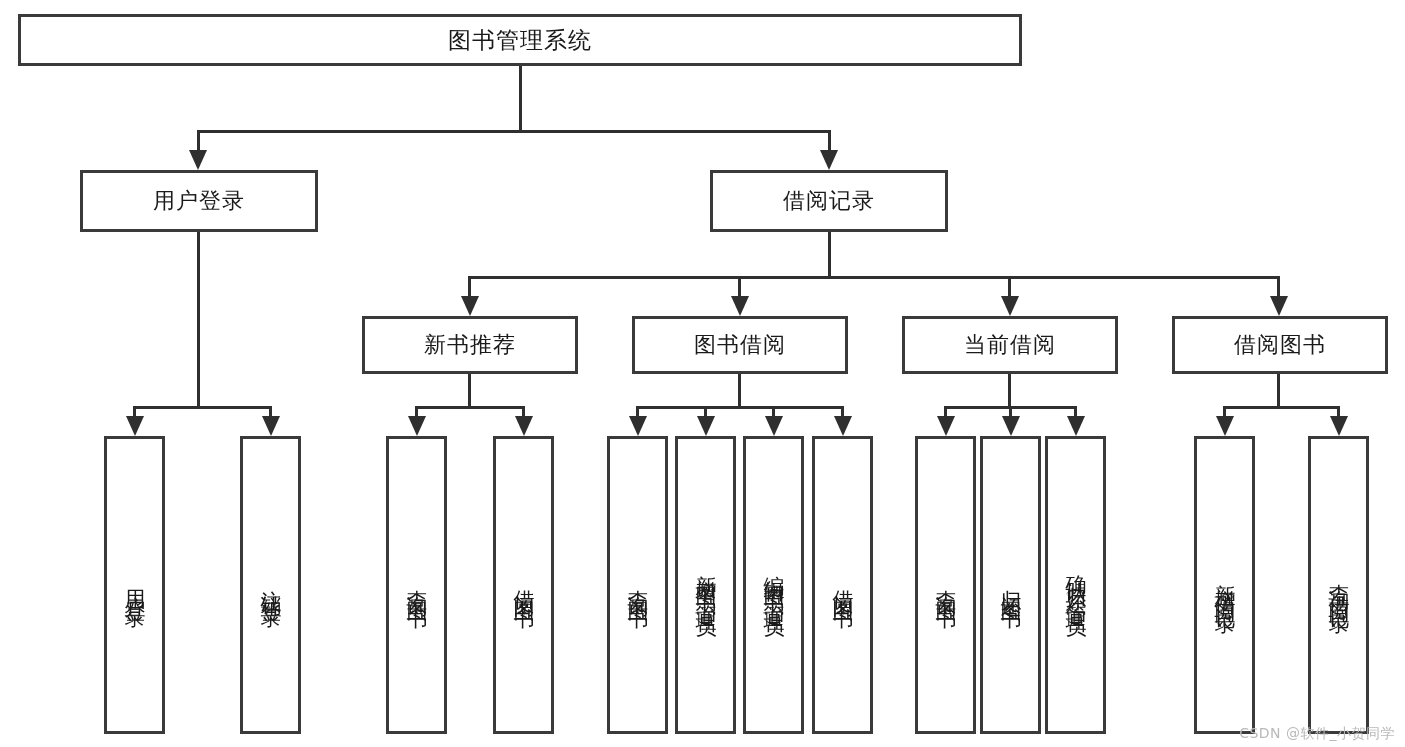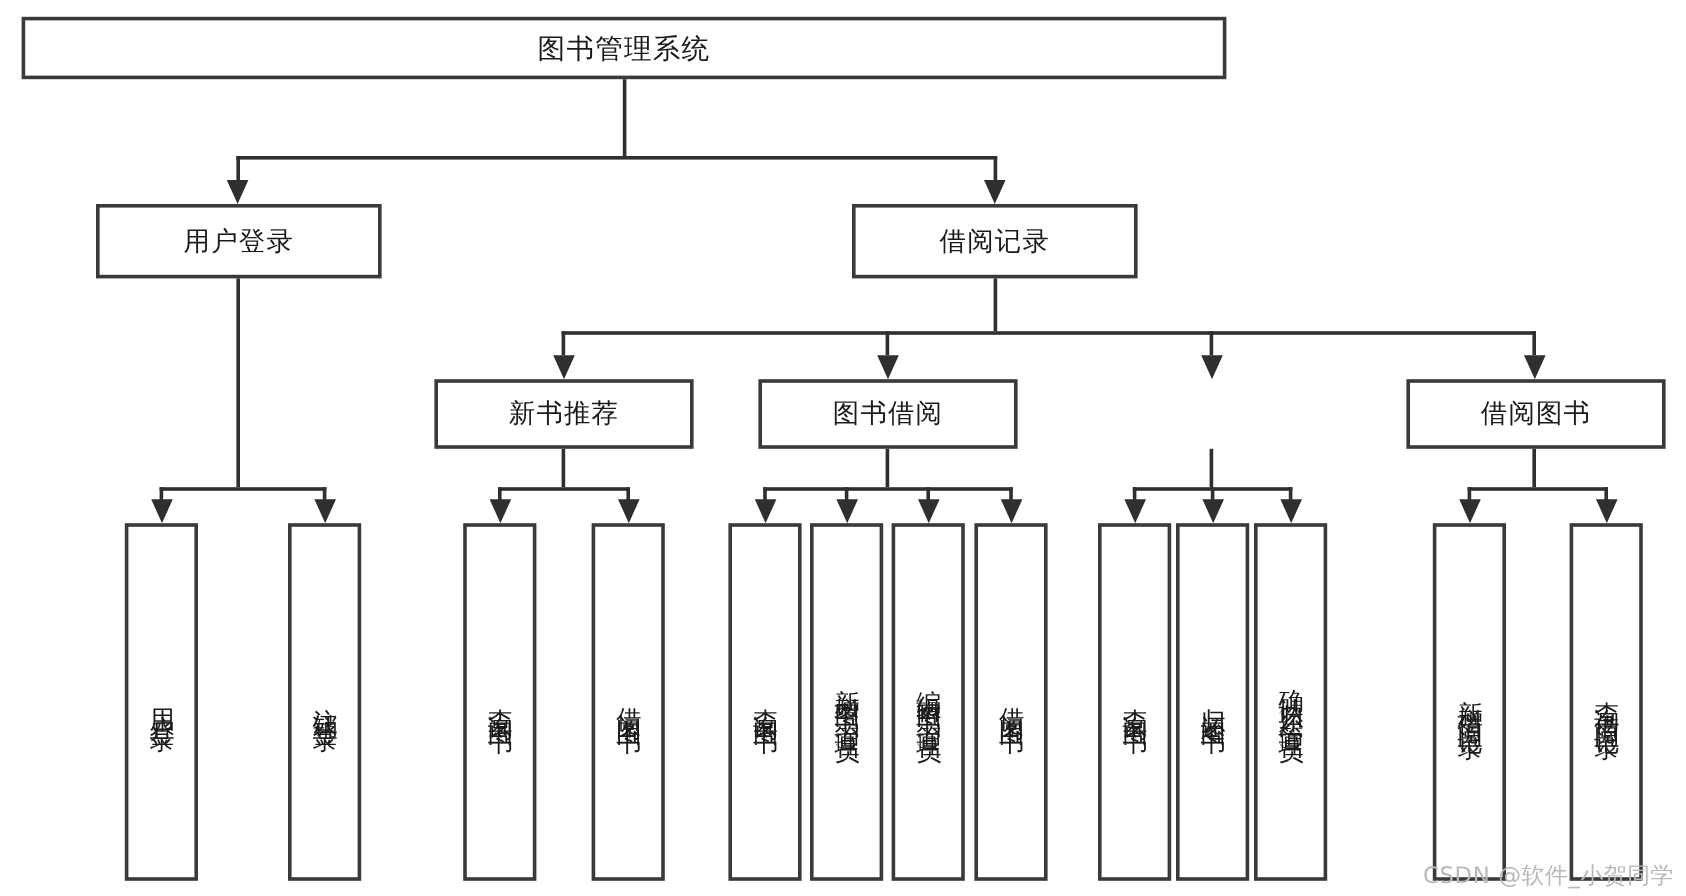--- a/index.html
+++ b/index.html
@@ -54,21 +54,21 @@
     width: 0;
     height: 0;
     border-left: 9px solid transparent;
     border-right: 9px solid transparent;
     border-top: 20px solid #2f2f2f;
   }
   #watermark {
     position: absolute;
     right: 10px;
     bottom: 4px;
-    font-size: 19px;
+    font-size: 14px;
     color: #b9b9b9;
     letter-spacing: 0.5px;
     white-space: nowrap;
     font-family: "DejaVu Sans", "Liberation Sans", sans-serif;
   }
 </style>
 </head>
 <body>
 
 <div id="canvas">
@@ -110,20 +110,23 @@
   <div class="arrow" style="left:731px; top:296px;"></div>
   <div class="arrow" style="left:1001px; top:296px;"></div>
   <div class="arrow" style="left:1270px; top:296px;"></div>
 
   <div class="node h" style="left:362px; top:316px; width:216px; height:58px;">
     <span>新书推荐</span>
   </div>
   <div class="node h" style="left:632px; top:316px; width:216px; height:58px;">
     <span>图书借阅</span>
   </div>
+  <div class="node h" style="left:902px; top:316px; width:216px; height:58px;">
+    <span>当前借阅</span>
+  </div>
   <div class="node h" style="left:1172px; top:316px; width:216px; height:58px;">
     <span>借阅图书</span>
   </div>
 
   <div class="edge v" style="left:468px; top:374px; width:3px; height:32px;"></div>
   <div class="edge h" style="left:415px; top:406px; width:110px; height:3px;"></div>
   <div class="edge v" style="left:415px; top:406px; width:3px; height:12px;"></div>
   <div class="edge v" style="left:522px; top:406px; width:3px; height:12px;"></div>
   <div class="arrow" style="left:408px; top:416px;"></div>
   <div class="arrow" style="left:515px; top:416px;"></div>

